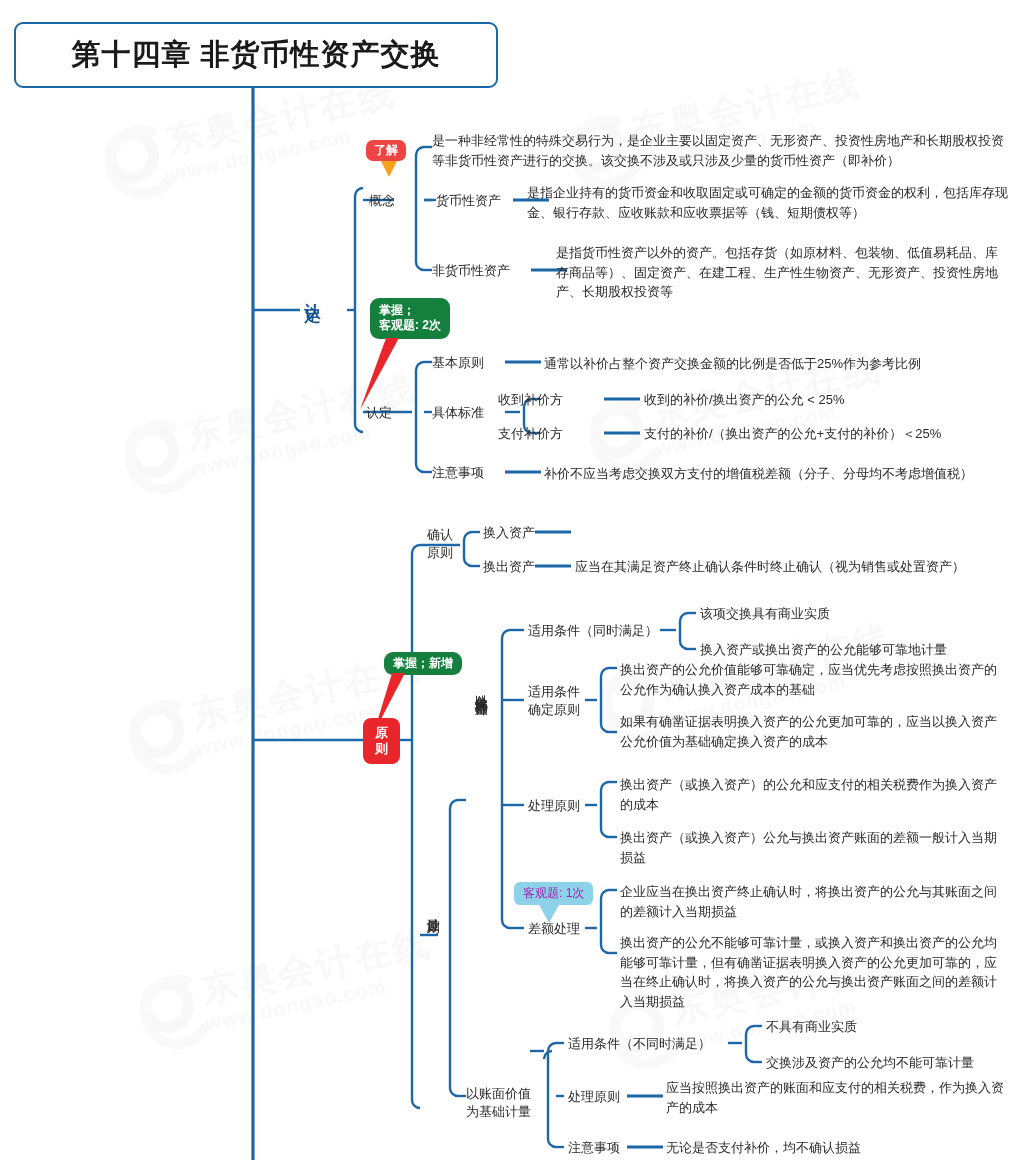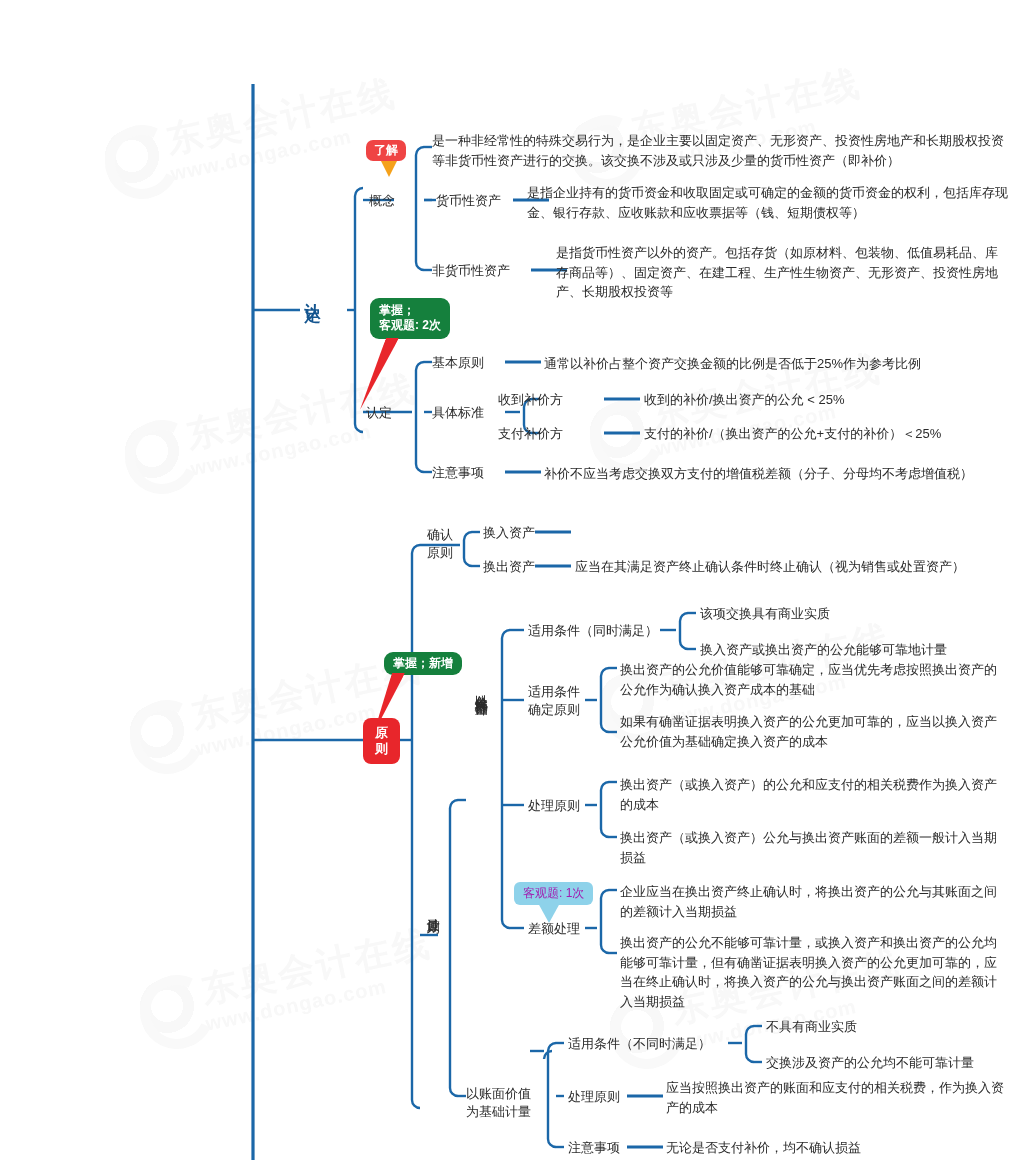--- a/index.html
+++ b/index.html
@@ -237,20 +237,23 @@
 
     <path d="M728,1043 L742,1043"></path>
     <path d="M754,1026 a8,8 0 0 0 -8,8 L746,1054 a8,8 0 0 0 8,8"></path>
     <path d="M754,1026 L762,1026"></path>
     <path d="M754,1062 L762,1062"></path>
 
     <path class="thick" d="M627,1096 L663,1096"></path>
     <path class="thick" d="M627,1147 L663,1147"></path>
   </svg>
 
+  <div class="title-box">
+    <span>第十四章 非货币性资产交换</span>
+  </div>
 
   <div class="vert big" style="left:302px;top:290px;">认定</div>
 
   <div class="redbox" style="left:363px;top:718px;width:37px;height:46px;flex-direction:column;">
     <span>原</span>
     <span>则</span>
   </div>
 
   <div class="badge badge-orange" style="left:366px;top:140px;">
     <div class="bubble">了解</div>

